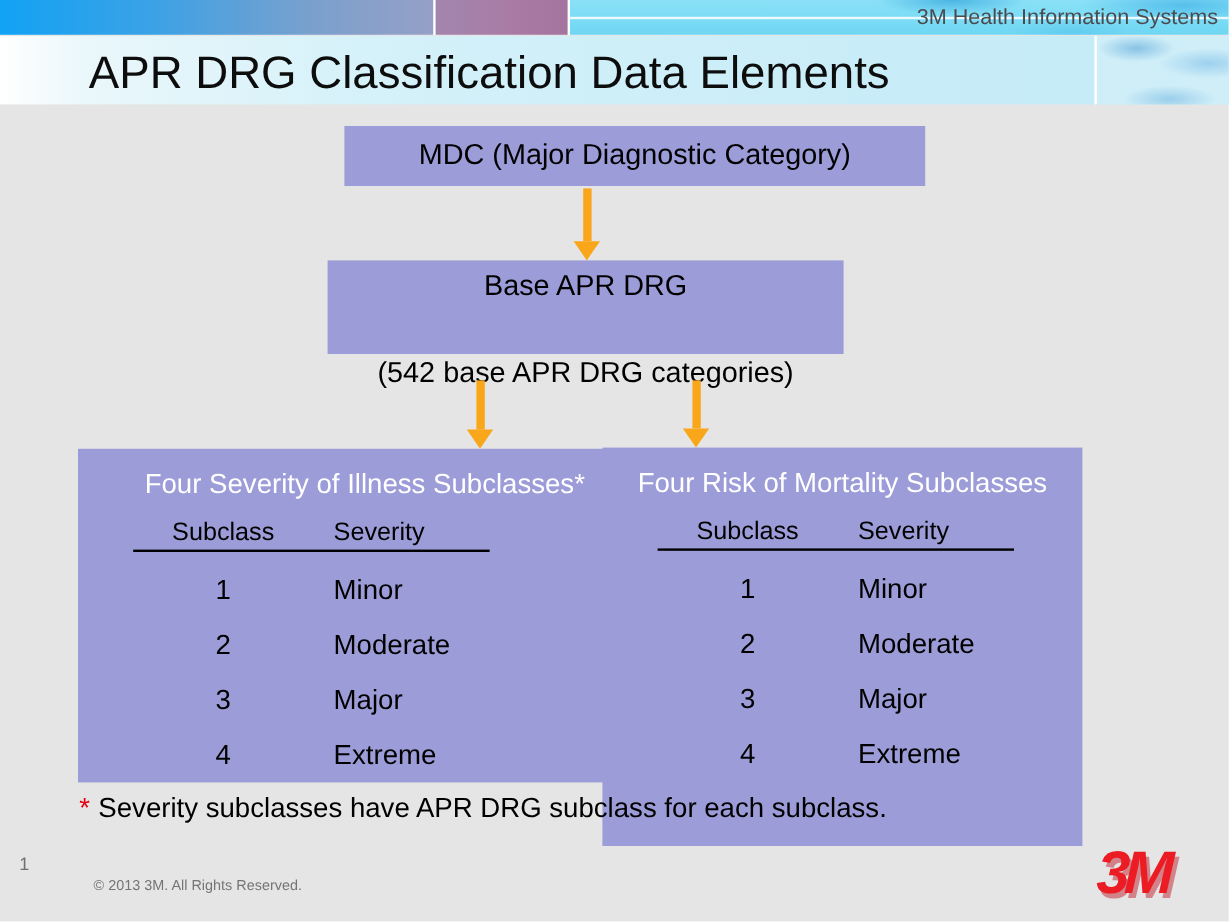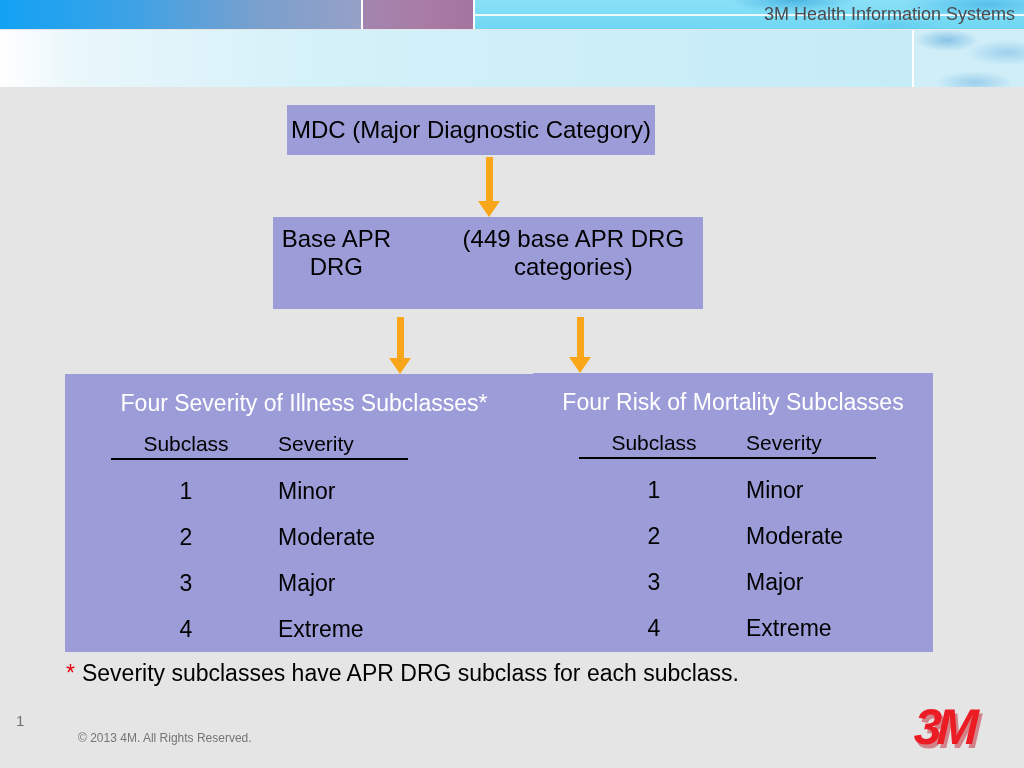--- a/index.html
+++ b/index.html
@@ -45,27 +45,27 @@
       radial-gradient(ellipse 55px 16px at 55% 92%,rgba(90,168,220,.45),rgba(90,168,220,0) 70%),
       #cfeef8;
   }
   .slide-title{
     position:absolute;left:74px;top:41px;font-size:38px;line-height:40px;color:#0d0d0d;
     letter-spacing:0px;white-space:nowrap;
   }
 
   
   .dbox{position:absolute;background:var(--box-fill,#9c9cd8);}
-  .mdc-box{left:287px;top:105px;width:368px;height:50px;font-size:24px;line-height:50px;text-align:center;}
+  .mdc-box{left:287px;top:105px;width:484px;height:50px;font-size:24px;line-height:50px;text-align:center;}
   .base-box{
-    left:273px;top:217px;width:430px;height:92px;font-size:24px;text-align:center;
-    display:flex;flex-direction:row;justify-content:space-around;padding:8px 0;gap:44px;
+    left:273px;top:217px;width:430px;height:78px;font-size:24px;text-align:center;
+    display:flex;flex-direction:column;justify-content:space-around;padding:8px 0;gap:44px;
   }
   .sub-box{left:65px;top:374px;width:478px;height:278px;}
-  .sub-box.right{left:533px;top:373px;width:400px;height:279px;}
+  .sub-box.right{left:502px;top:373px;width:400px;height:332px;}
   .box-title{padding-top:12px;line-height:34px;font-size:23px;color:#fff;text-align:center;white-space:nowrap;}
   .tbl-head-line{line-height:48px;margin-left:46px;font-size:21px;}
   .tbl-underline{display:inline-block;border-bottom:2px solid #000;line-height:26px;padding-bottom:1px;}
   .col1{display:inline-block;width:150px;text-align:center;}
   .col2{display:inline-block;margin-left:17px;text-align:left;min-width:130px;}
   .trow{margin-left:46px;line-height:46px;font-size:23px;}
 
   
   .flow-arrow{position:absolute;}
   .arrow-shaft{position:absolute;left:-3px;top:0;width:7px;background:var(--arrow-color,#faa61b);}
@@ -95,31 +95,32 @@
     <div class="banner-mauve"></div>
     <div class="banner-sky">
       <div class="banner-sky-line"></div>
     </div>
     <div class="brand-text">3M Health Information Systems</div>
   </div>
 
   <div class="title-band">
     <div class="title-cloud"></div>
   </div>
+  <div class="slide-title">APR DRG Classification Data Elements</div>
 
   <div class="dbox mdc-box">MDC (Major Diagnostic Category)</div>
 
   <div class="flow-arrow arrow-1">
     <div class="arrow-shaft"></div>
     <div class="arrow-head"></div>
   </div>
 
   <div class="dbox base-box">
     <div>Base APR DRG</div>
-    <div>(449 base APR DRG categories)</div>
+    <div>(542 base APR DRG categories)</div>
   </div>
 
   <div class="flow-arrow arrow-2">
     <div class="arrow-shaft"></div>
     <div class="arrow-head"></div>
   </div>
   <div class="flow-arrow arrow-3">
     <div class="arrow-shaft"></div>
     <div class="arrow-head"></div>
   </div>
@@ -144,16 +145,16 @@
     <div class="trow"><span class="col1">2</span><span class="col2">Moderate</span></div>
     <div class="trow"><span class="col1">3</span><span class="col2">Major</span></div>
     <div class="trow"><span class="col1">4</span><span class="col2">Extreme</span></div>
   </div>
 
   <div class="footnote">
     <span class="marker">*</span><span>Severity subclasses have APR DRG subclass for each subclass.</span>
   </div>
 
   <div class="page-number">1</div>
-  <div class="copyright">© 2013 4M. All Rights Reserved.</div>
+  <div class="copyright">© 2013 3M. All Rights Reserved.</div>
   <div class="logo-3m">3M</div>
 
 </div>
 
 </body></html>

